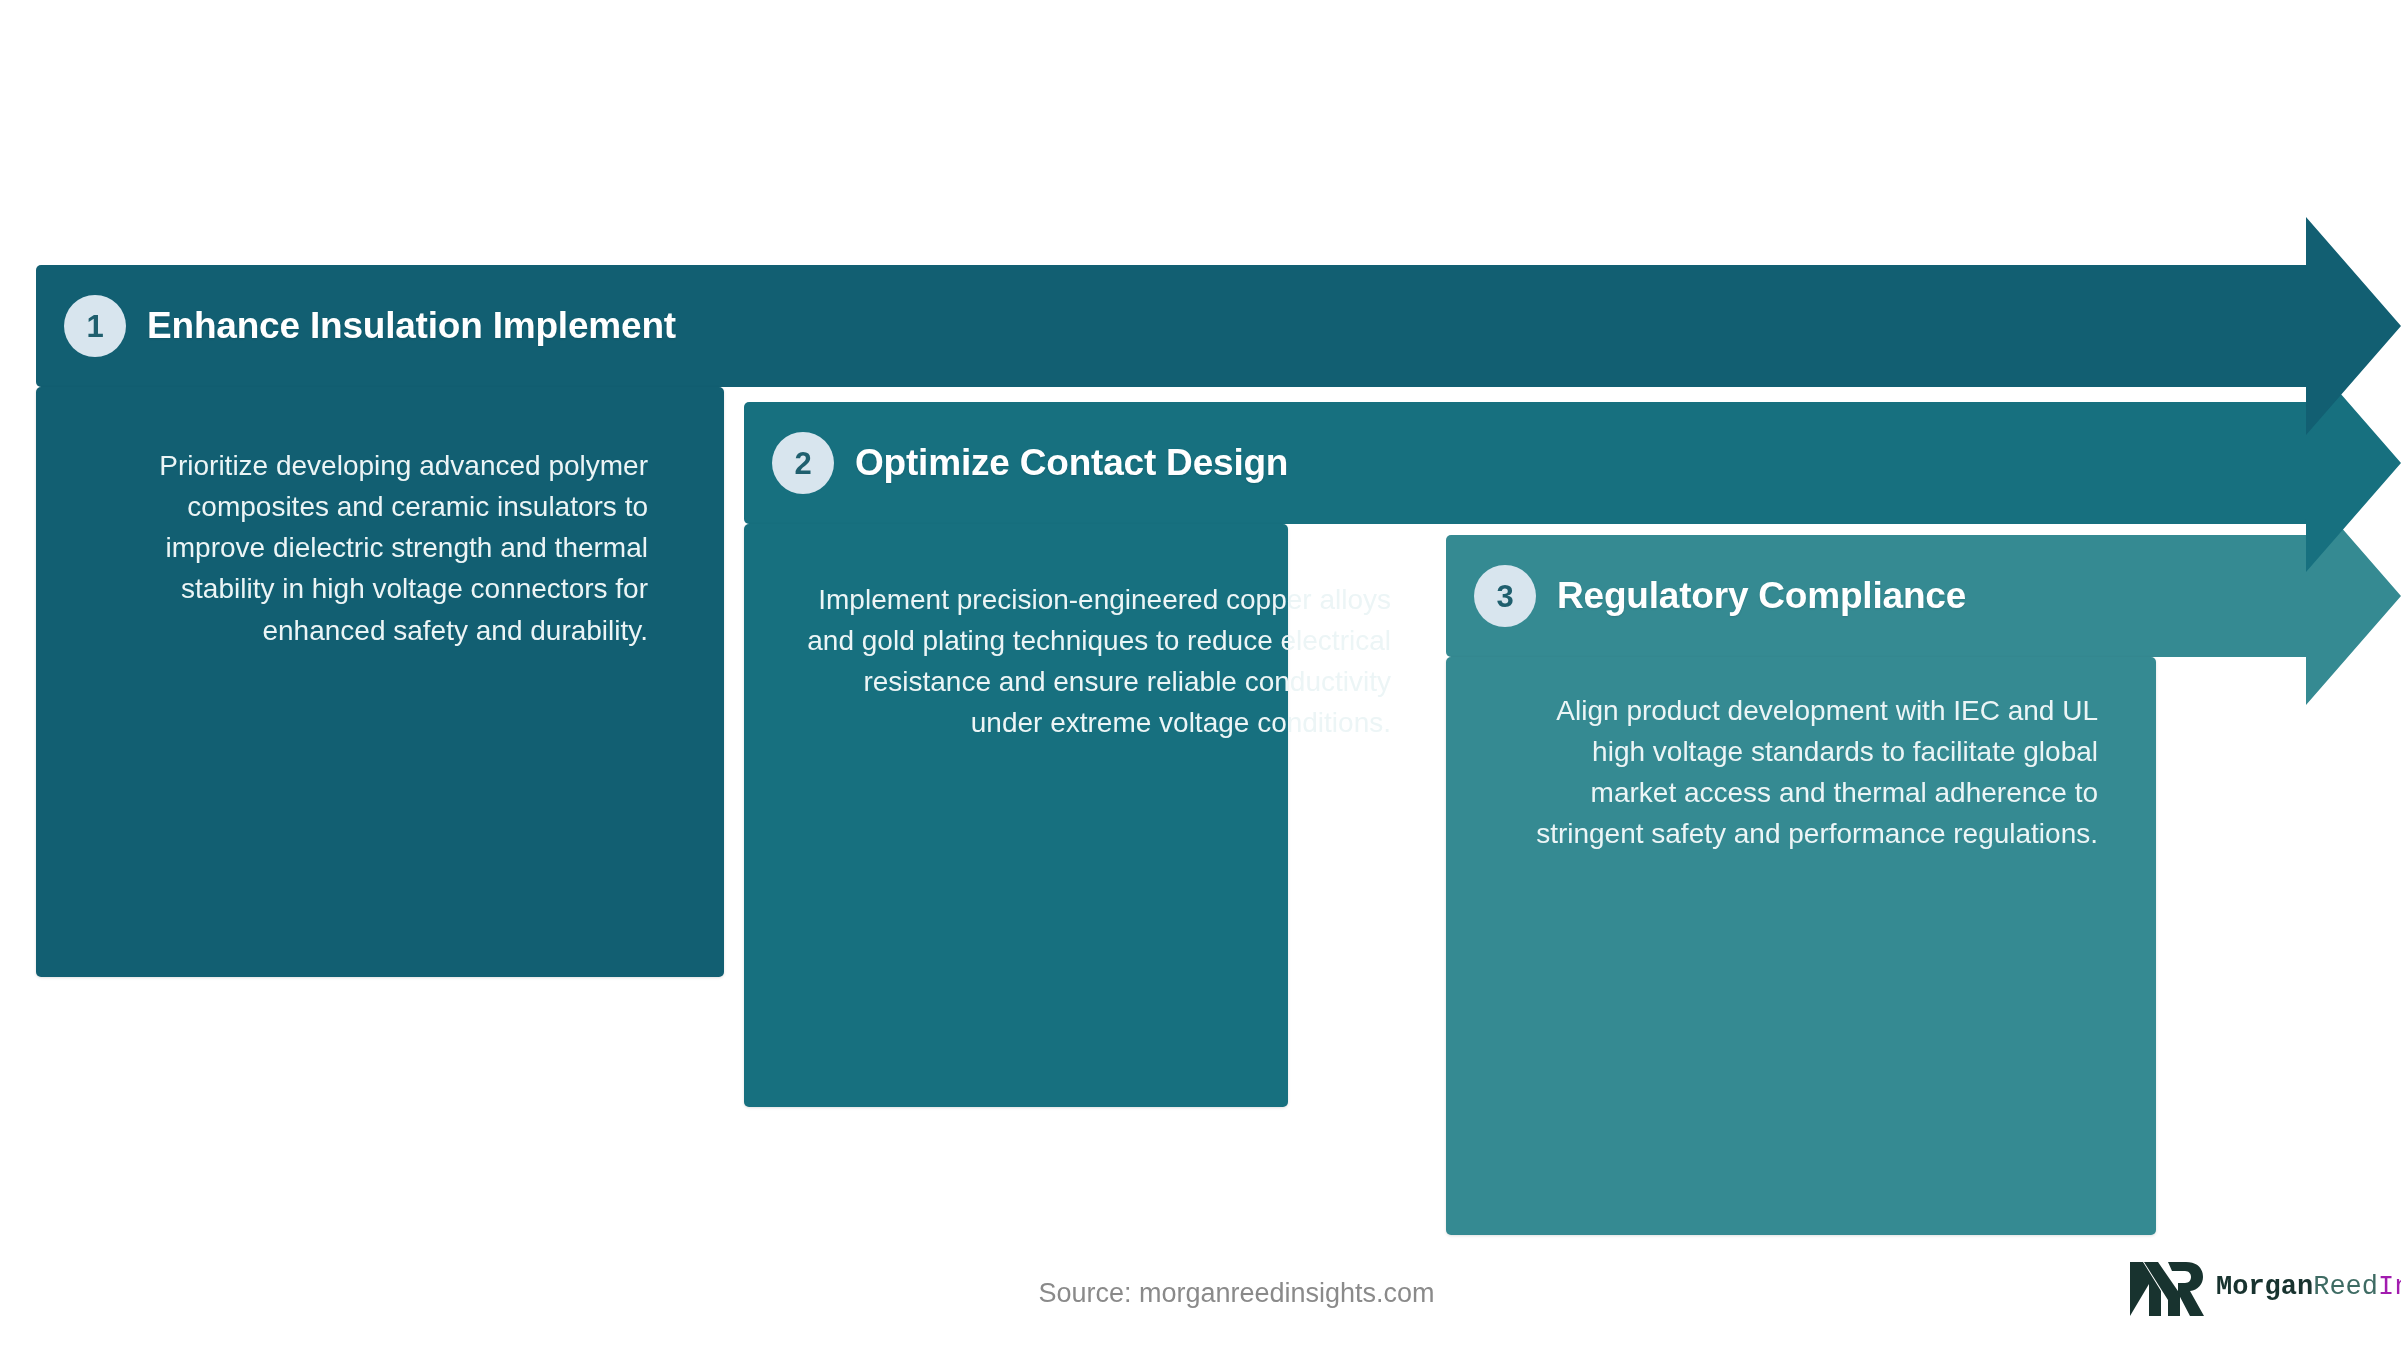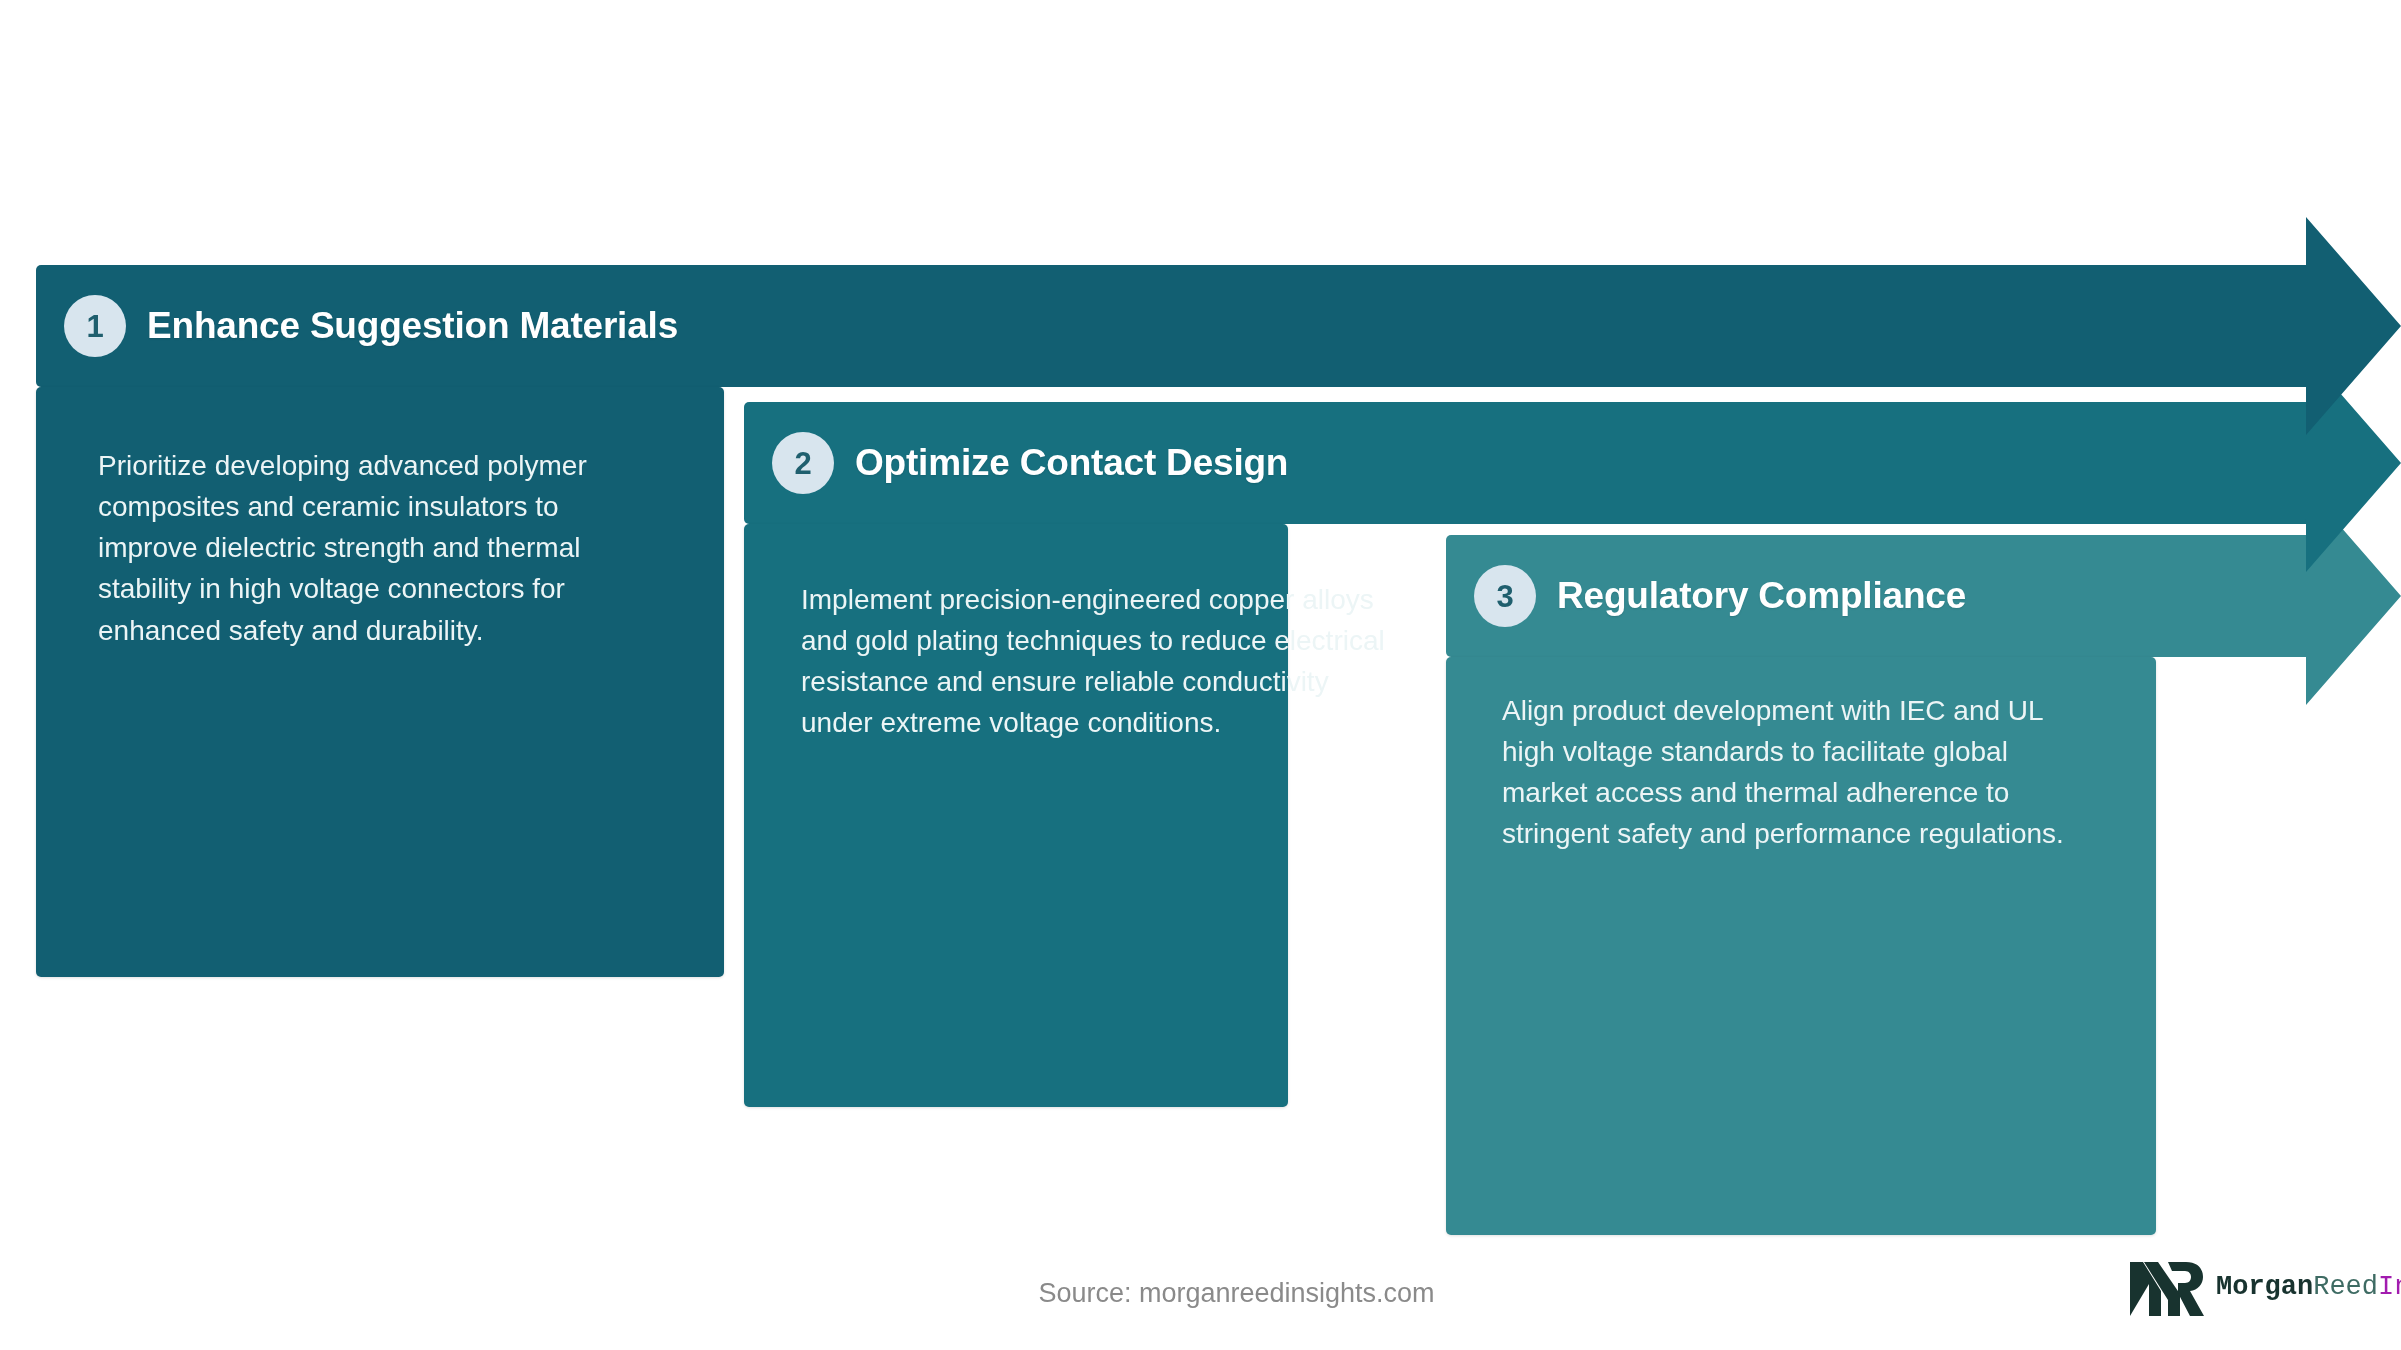--- a/index.html
+++ b/index.html
@@ -82,20 +82,21 @@
     white-space: nowrap;
     letter-spacing: -0.2px;
     text-shadow: 0 1px 2px rgba(0,0,0,0.12);
   }
 
   
   .card {
     position: absolute;
     border-radius: 5px;
     box-shadow: 0 1px 3px rgba(0,0,0,0.12);
+    text-align: right;
   }
   .card-text {
     position: absolute;
     color: #ECF5F6;
     font-size: 28px;
     line-height: 1.47;
     font-weight: 400;
   }
 
   
@@ -170,21 +171,21 @@
   </div>
 
   <div class="arrow-row" style="left:36px; top:265px; width:2365px;">
     <div class="arrow-head" style="left:2215px;">
       <svg width="150" height="218" viewBox="0 0 150 218">
         <path d="M0,48 L55,48 L55,0 L150,109 L55,218 L55,170 L0,170 Z" fill="#125F72"></path>
       </svg>
     </div>
     <div class="arrow-body" style="width:2270px; background:#125F72;"></div>
     <div class="badge" style="left:28px; top:30px;">1</div>
-    <div class="arrow-title" style="left:111px; top:40px;">Enhance Suggestion Materials</div>
+    <div class="arrow-title" style="left:111px; top:40px;">Enhance Insulation Implement</div>
   </div>
 
   <div class="card" style="left:36px; top:387px; width:688px; height:590px; background:#125F72;">
     <div class="card-text" style="left:62px; top:58px; width:550px;">Prioritize developing advanced polymer composites and ceramic insulators to improve dielectric strength and thermal stability in high voltage connectors for enhanced safety and durability.</div>
   </div>
 
   <div class="source">Source: morganreedinsights.com</div>
 
   <div class="logo">
     <svg class="logo-mark" width="78" height="60" viewBox="0 0 78 60">

